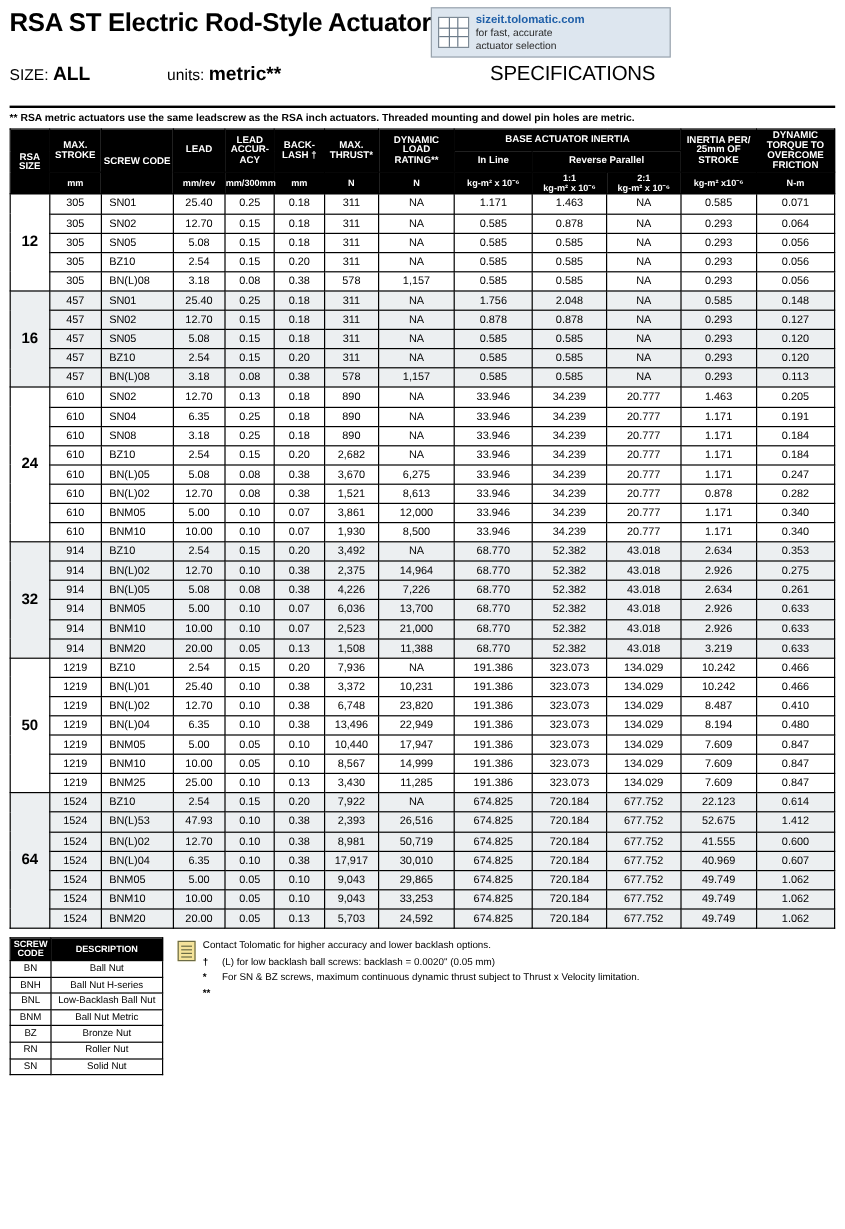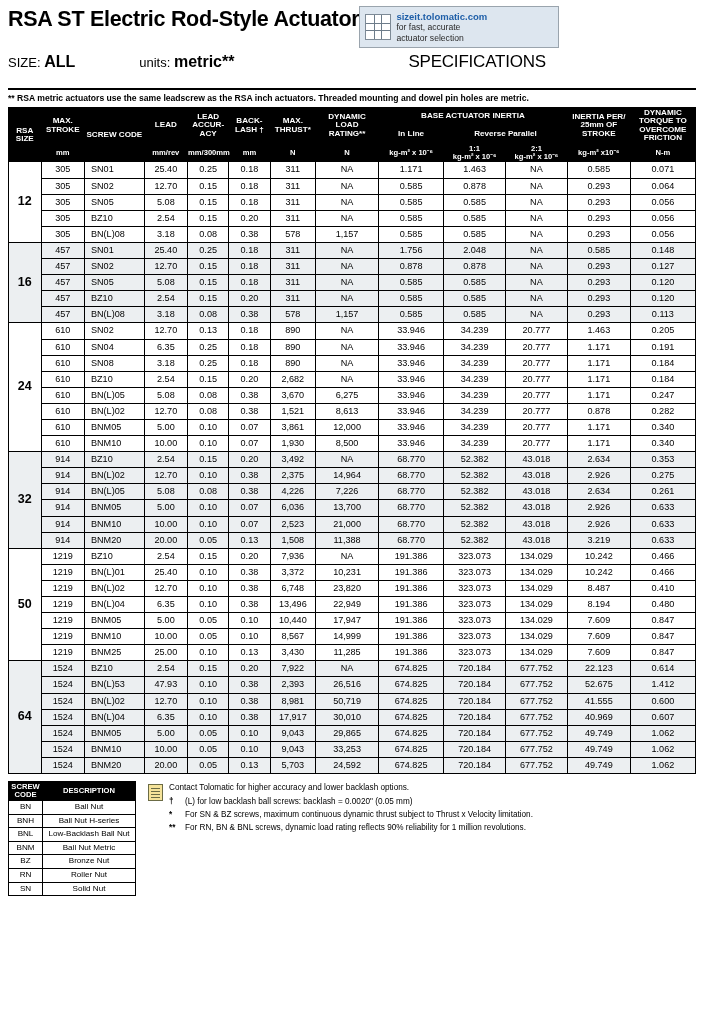--- a/index.html
+++ b/index.html
@@ -770,17 +770,16 @@
             <span>(L) for low backlash ball screws: backlash = 0.0020" (0.05 mm)</span>
           </div>
         </div>
       </div>
       <div class="note-line" style="margin-left:21px;">
         <span class="note-mark">*</span>
         <span>For SN &amp; BZ screws, maximum continuous dynamic thrust subject to Thrust x Velocity limitation.</span>
       </div>
       <div class="note-line" style="margin-left:21px;">
         <span class="note-mark">**</span>
-        <span>For RN, BN &amp; BNL screws, dynamic load rating reflects 90% reliability for 1 million revolutions.</span>
       </div>
     </div>
   </div>
 </div>
 
 </body></html>

